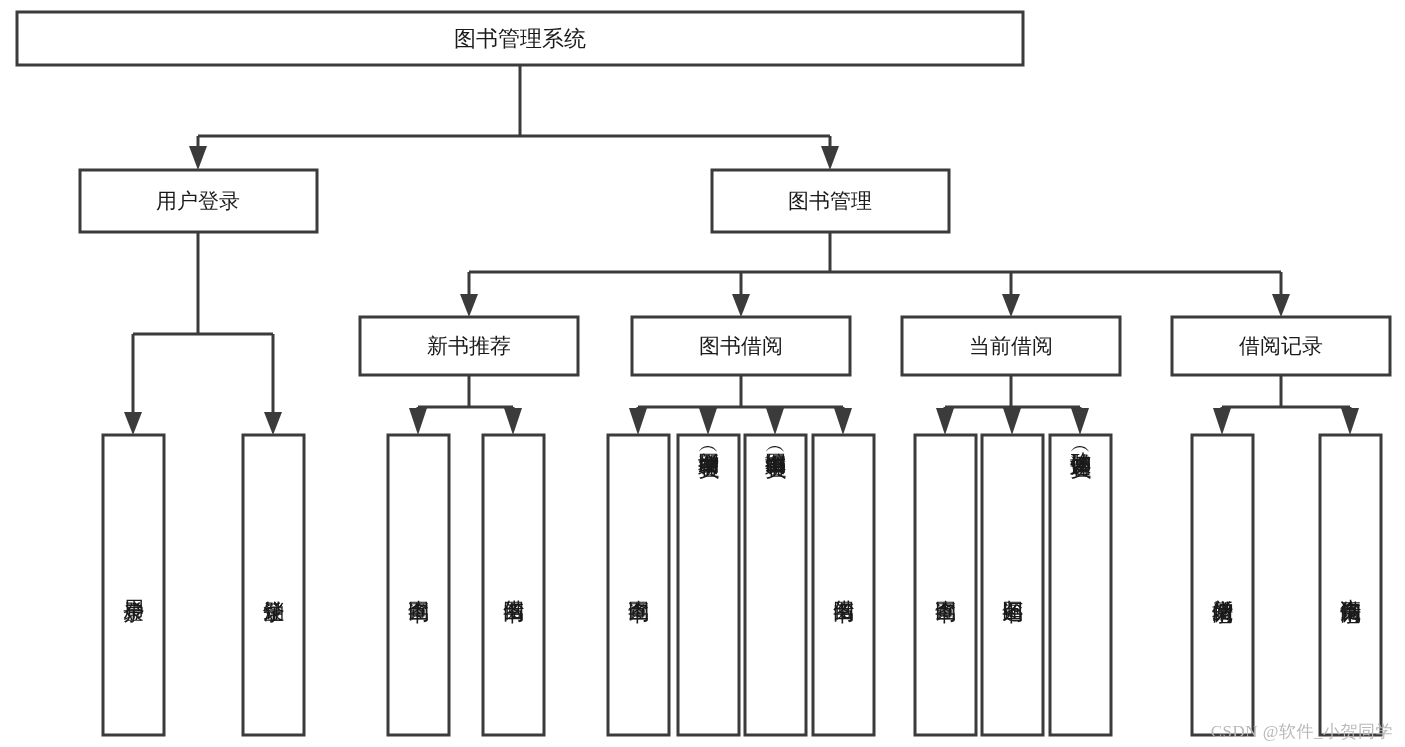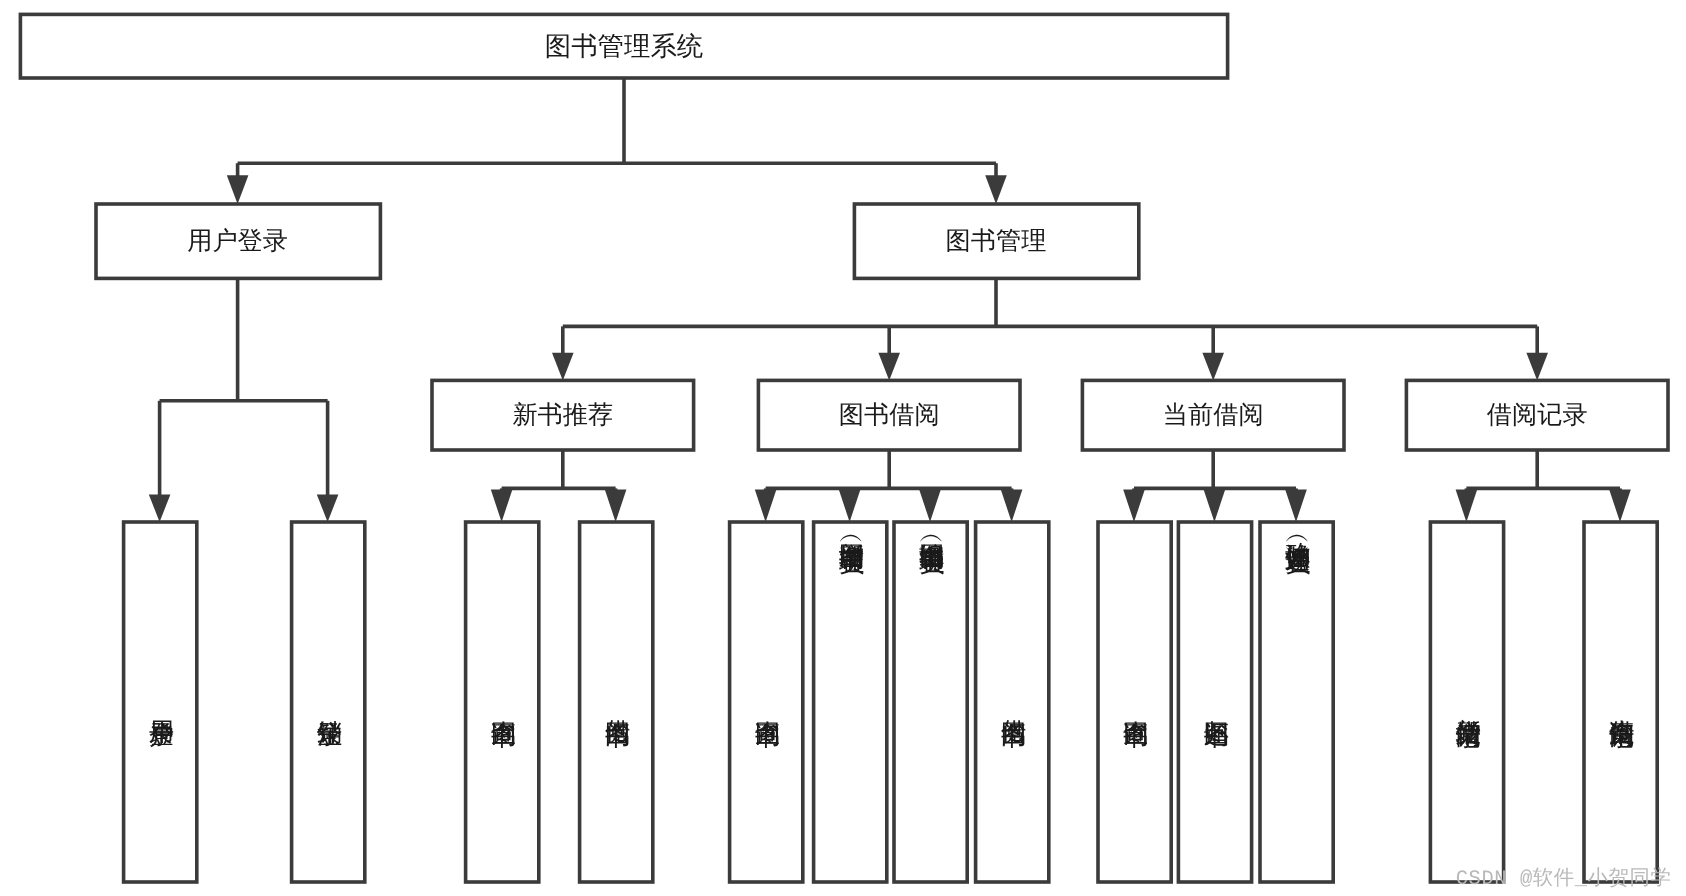--- a/index.html
+++ b/index.html
@@ -70,21 +70,21 @@
     font-size: 21px;
     line-height: 1.06;
     color: #1a1a1a;
     letter-spacing: 1px;
     white-space: nowrap;
   }
   .watermark {
     position: absolute;
     right: 12px;
     bottom: 4px;
-    font-family: Liberation Mono, monospace;
+    font-family: Liberation Serif, serif;
     font-size: 17px;
     color: #b9b9b9;
     letter-spacing: 0.5px;
     white-space: nowrap;
   }
 </style>
 </head>
 <body>
 
 <div id="diagram-root">

